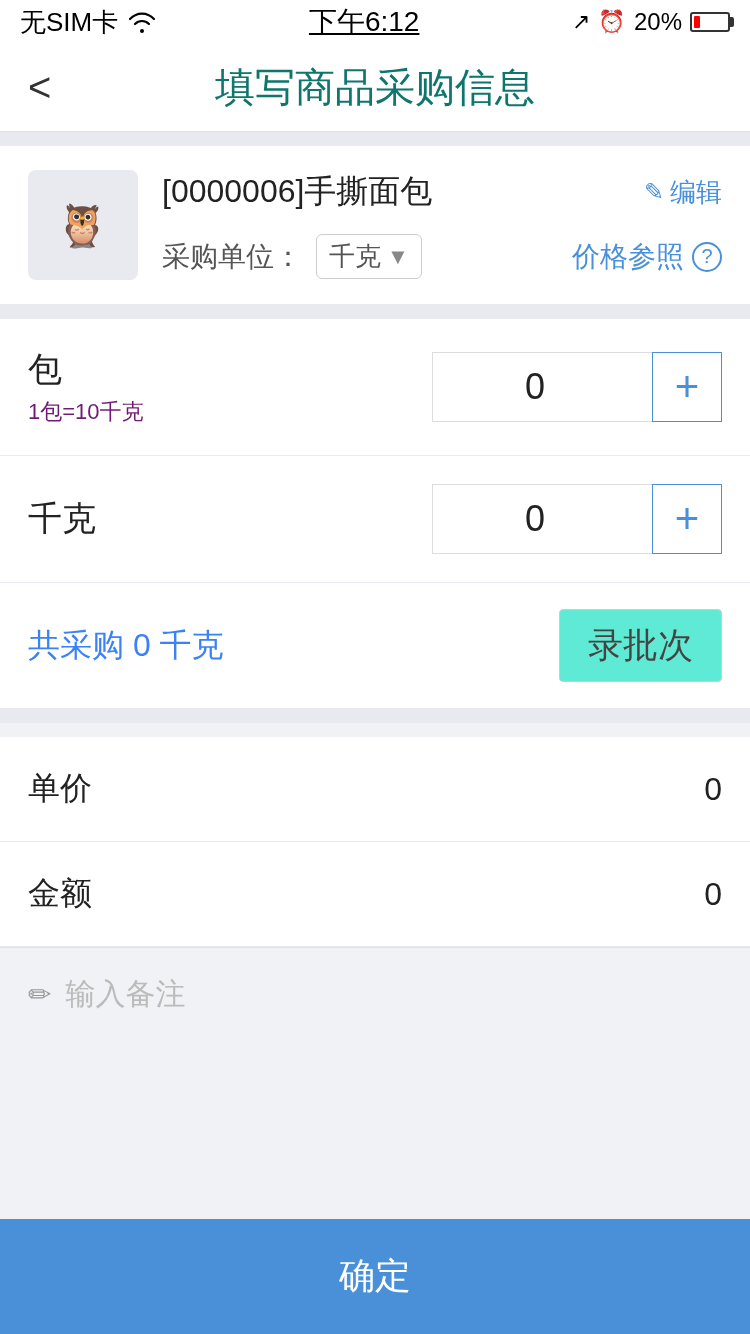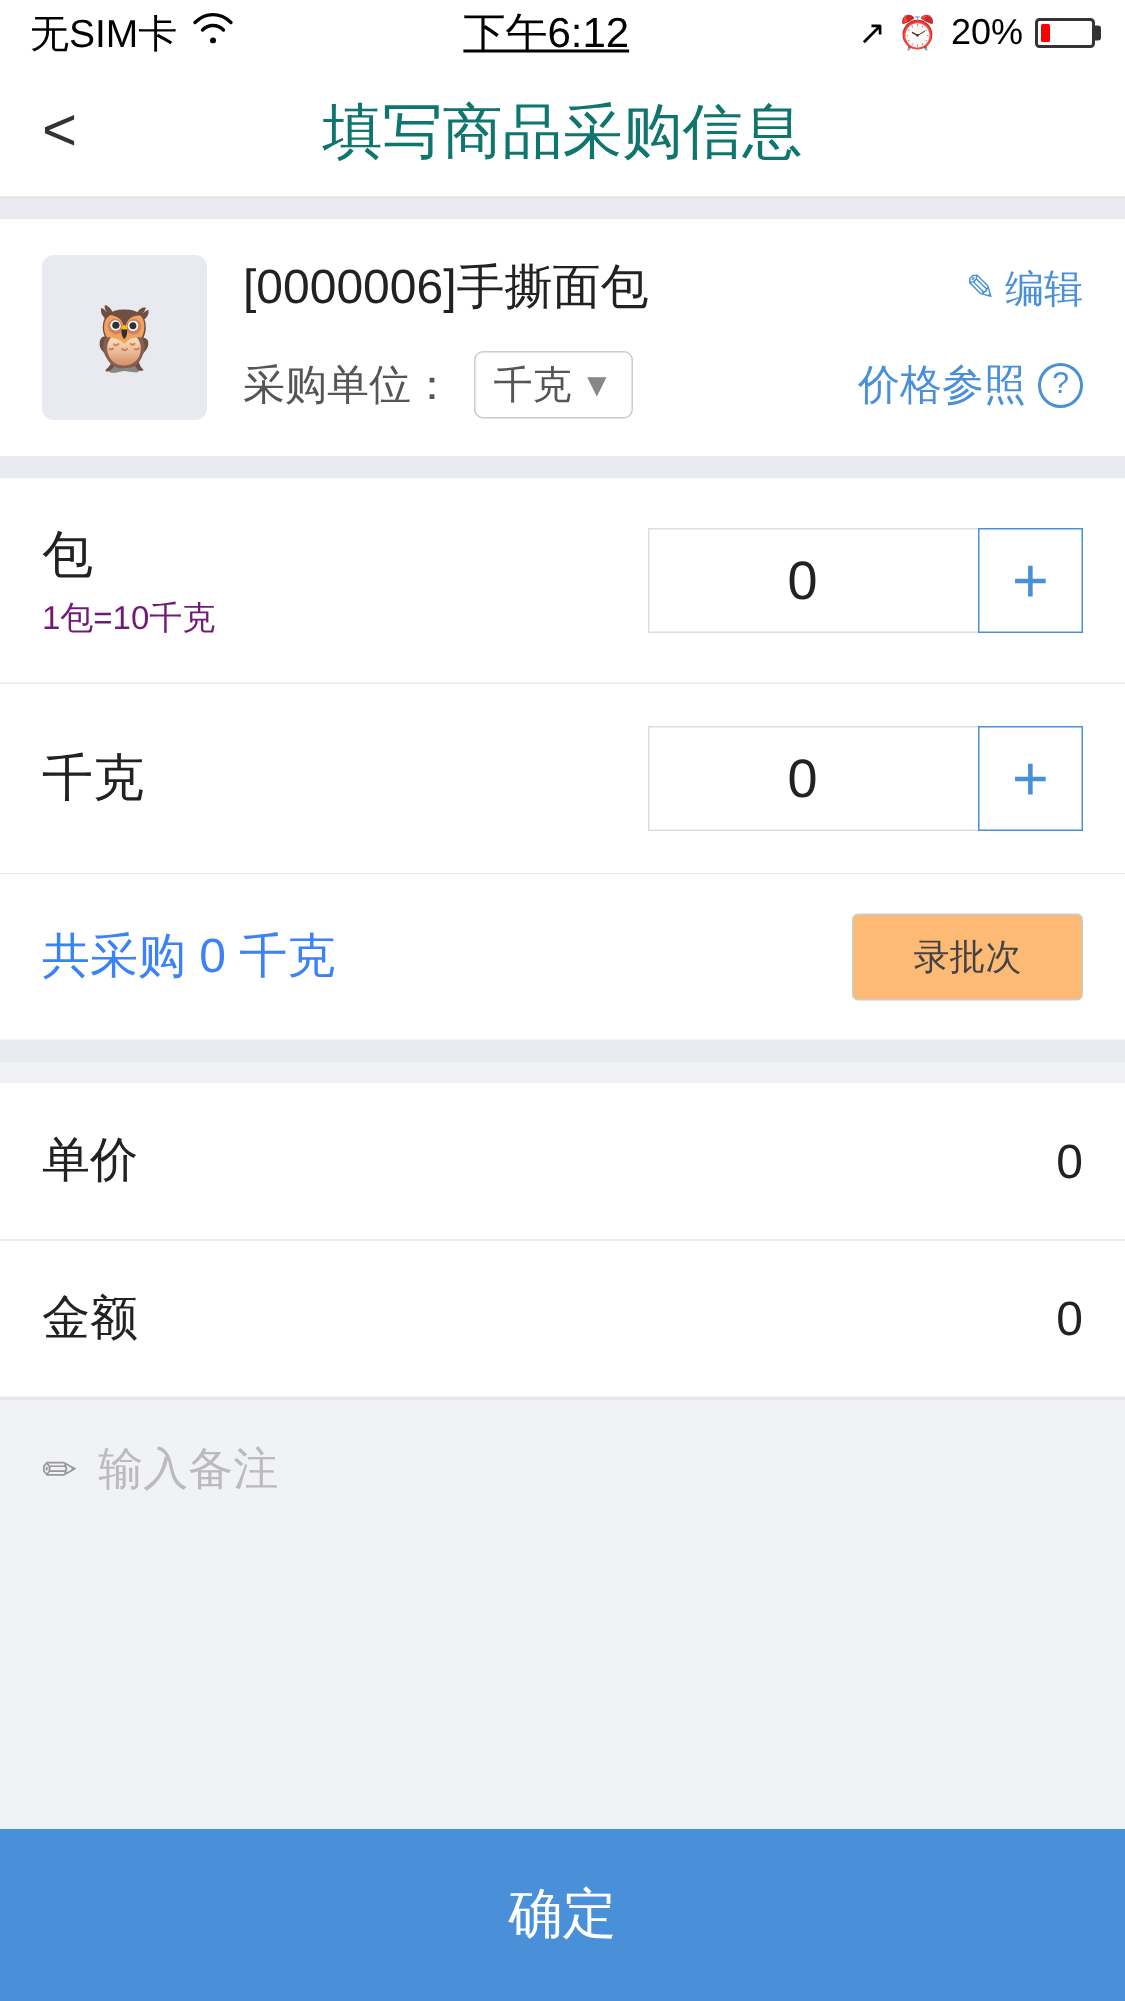--- a/index.html
+++ b/index.html
@@ -17,21 +17,21 @@
       width: 750px;
       height: 44px;
       background: #fff;
       display: flex;
       align-items: center;
       justify-content: space-between;
       padding: 0 20px;
       font-size: 26px;
       color: #000;
     }
-    .status-left { display: flex; align-items: flex-start; gap: 10px; }
+    .status-left { display: flex; align-items: flex-end; gap: 10px; }
     .status-center { font-weight: 500; font-size: 28px; text-decoration: underline; }
     .status-right { display: flex; align-items: center; gap: 8px; font-size: 24px; }
     .battery-icon {
       display: inline-flex; align-items: center;
       border: 2px solid #333; border-radius: 3px;
       width: 40px; height: 20px; padding: 2px; position: relative;
     }
     .battery-icon::after {
       content: '';
       position: absolute; right: -6px; top: 50%; transform: translateY(-50%);
@@ -162,30 +162,30 @@
     
     .summary-row {
       display: flex; align-items: center; justify-content: space-between;
       padding: 26px 28px;
       background: #fff;
       border-bottom: 1px solid #e8eaf0;
     }
     .summary-text { font-size: 32px; color: #3b82f6; }
     .batch-btn {
       border: 1px solid #ccc;
-      padding: 12px 40px;
-      font-size: 24px; color: #444;
+      padding: 12px 28px;
+      font-size: 35px; color: #444;
+      background: #5eead4;
+      border-radius: 4px;
+      cursor: pointer;
+    }
+
+    
+    .price-section {
       background: #fdba74;
-      border-radius: 4px;
-      cursor: pointer;
-    }
-
-    
-    .price-section {
-      background: #22c55e;
       margin-top: 14px;
     }
     .price-row {
       display: flex; align-items: center; justify-content: space-between;
       padding: 30px 28px;
       border-bottom: 1px solid #e8eaf0;
       background: #fff;
     }
     .price-label { font-size: 32px; color: #222; }
     .price-value { font-size: 32px; color: #222; }

